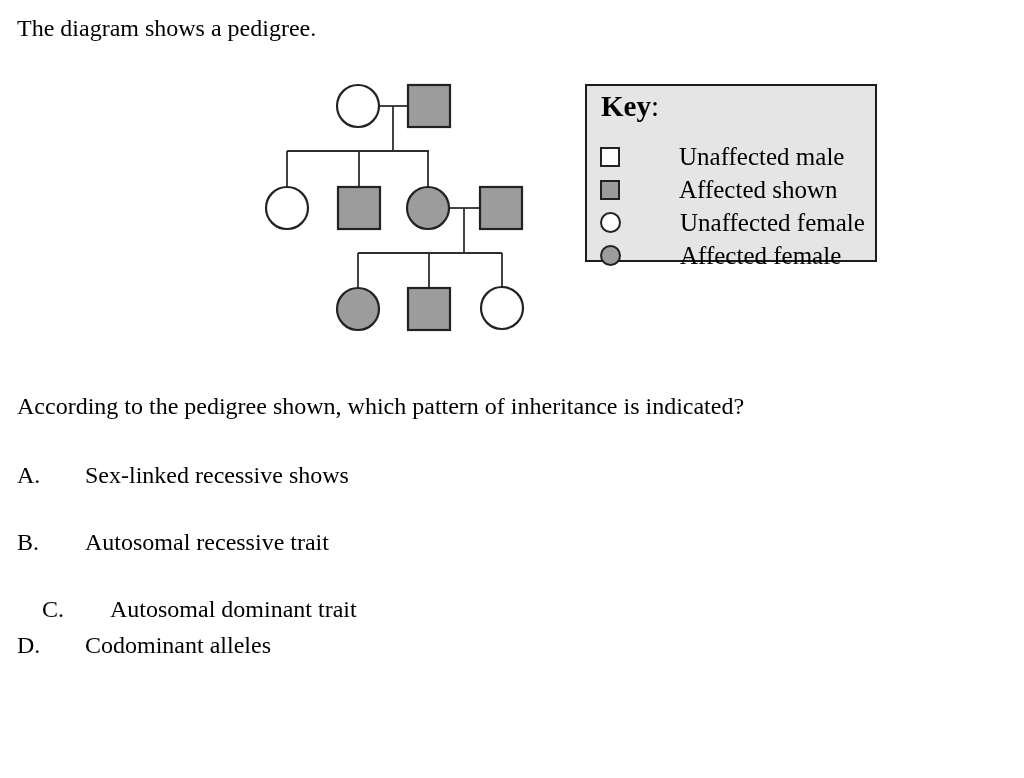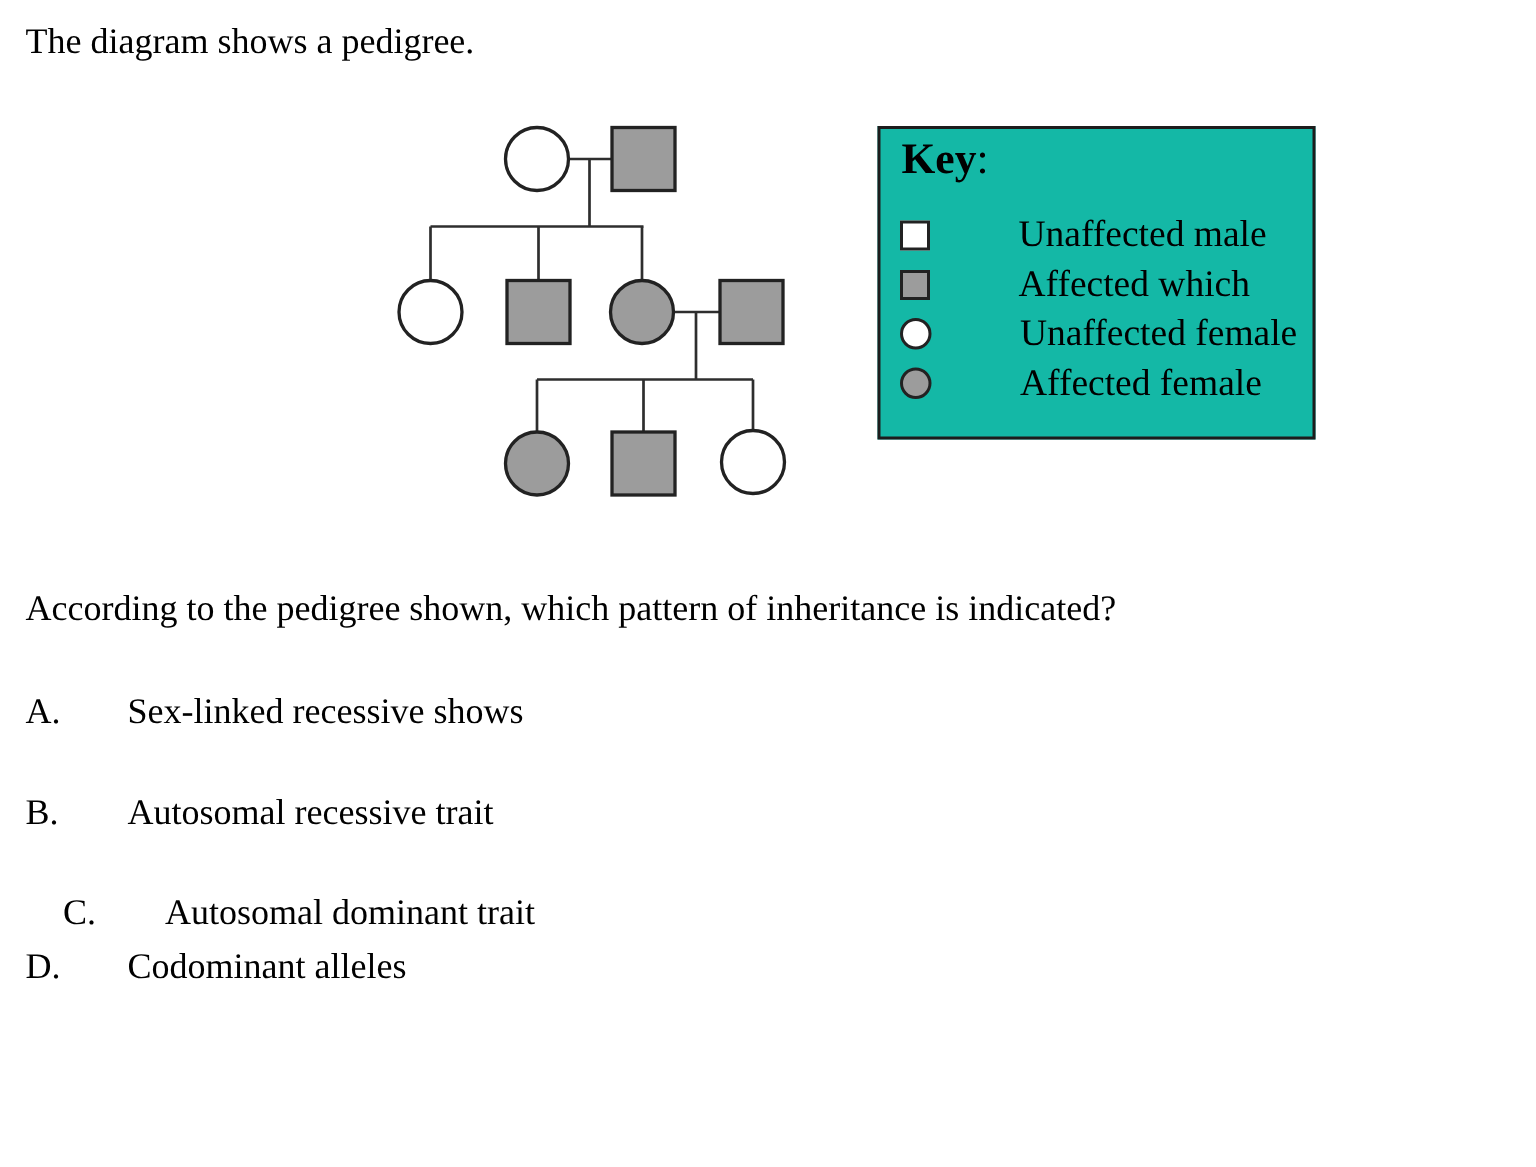--- a/index.html
+++ b/index.html
@@ -17,24 +17,24 @@
   .intro {
     position: absolute; left: 17px; top: 15px;
     font-size: 24px; white-space: nowrap;
   }
   .pedigree-svg {
     position: absolute; left: 250px; top: 70px;
     width: 300px; height: 280px;
   }
   .keybox {
     position: absolute; left: 585px; top: 84px;
-    width: 292px; height: 209px;
+    width: 292px; height: 178px;
     border: 2px solid #1c1c1c;
     box-sizing: border-box;
-    background: #14b8a6;
+    background: #e5e5e5;
     text-align: center;
   }
   .key-title {
     position: absolute; left: 14px; top: 4px;
     font-size: 29px;
   }
   .key-title .key-word { font-weight: bold; }
   .key-rows {
     position: absolute; left: 13px; top: 54px;
     display: flex; flex-direction: column;
@@ -105,21 +105,21 @@
 
 <div class="keybox">
   <div class="key-title"><span class="key-word">Key</span><span>:</span></div>
   <div class="key-rows">
     <div class="key-row">
       <span class="sym square unaffected"></span>
       <span class="key-label">Unaffected male</span>
     </div>
     <div class="key-row">
       <span class="sym square affected"></span>
-      <span class="key-label">Affected which</span>
+      <span class="key-label">Affected shown</span>
     </div>
     <div class="key-row">
       <span class="sym circle unaffected"></span>
       <span class="key-label">Unaffected female</span>
     </div>
     <div class="key-row">
       <span class="sym circle affected"></span>
       <span class="key-label">Affected female</span>
     </div>
   </div>

